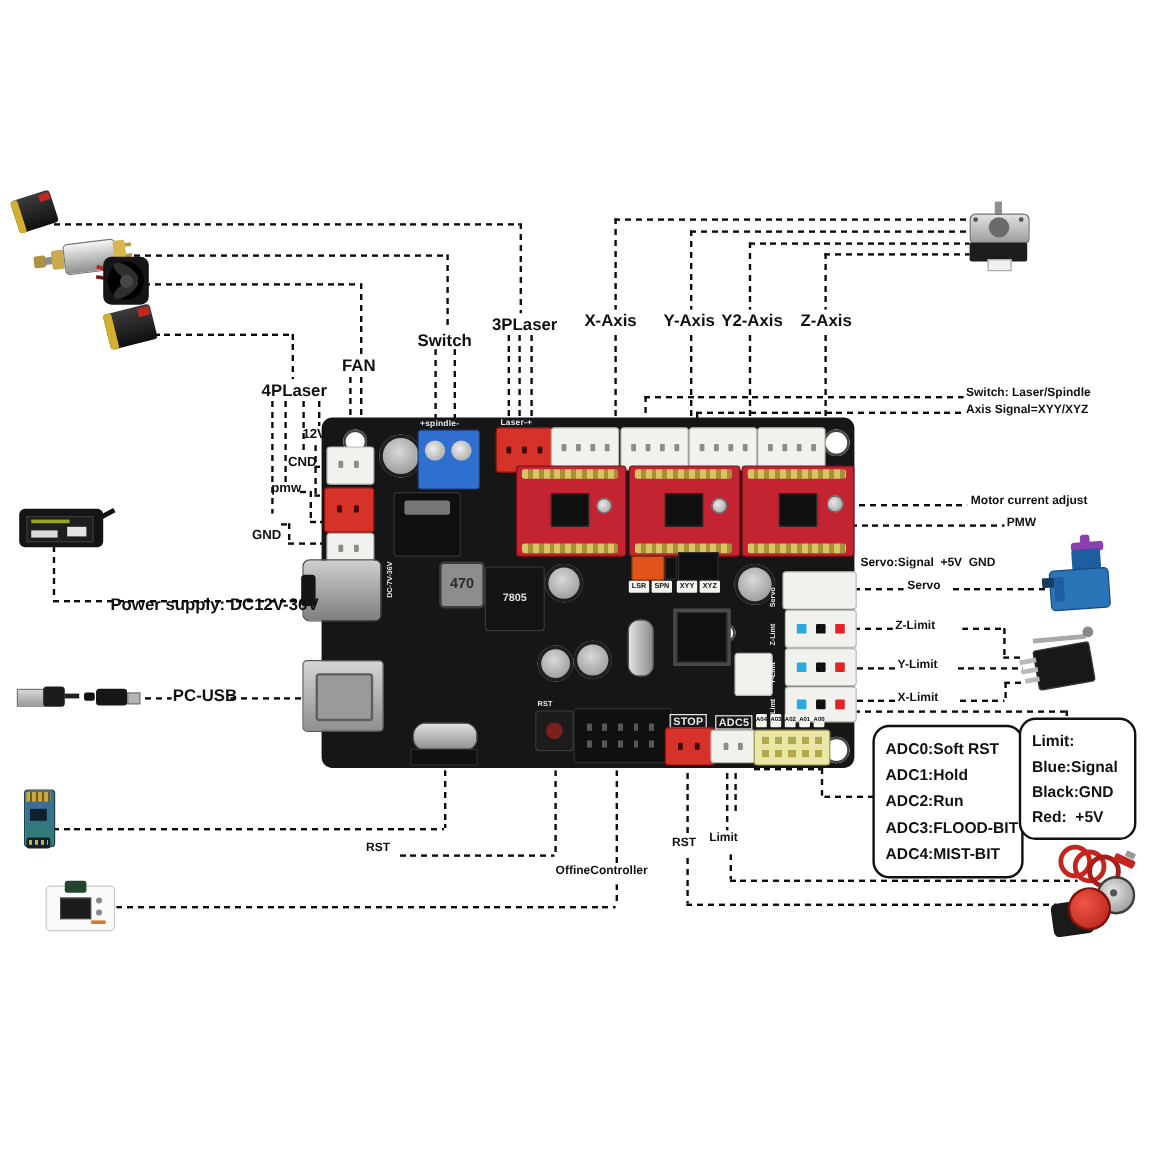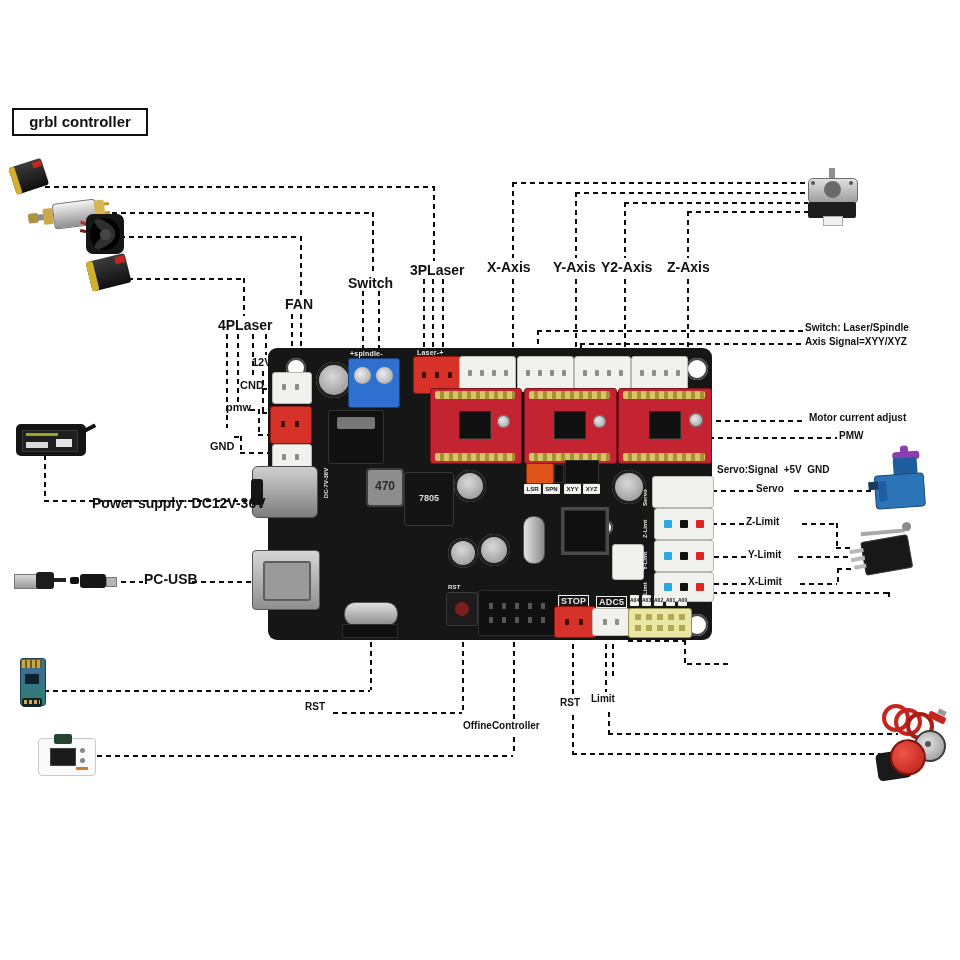--- a/index.html
+++ b/index.html
@@ -387,21 +387,20 @@
     <span class="d" style="left:62px;top:12px;width:8px;height:5px;background:#999;transform:rotate(25deg)"></span>
     <span class="d" style="left:38px;top:32px;width:28px;height:28px;border-radius:50%;background:radial-gradient(circle at 40% 40%,#e8e8e8,#8a8a8a);border:2px solid #3c3c3c"></span>
     <span class="d" style="left:49px;top:43px;width:6px;height:6px;border-radius:50%;background:#555"></span>
     </div>
 
   <div class="d" style="left:874px;top:736px;width:58px;height:46px;transform:rotate(-8deg)">
     <span class="d" style="left:2px;top:14px;width:34px;height:28px;background:#1a1a1a;border-radius:5px"></span>
     <span class="d" style="left:16px;top:4px;width:32px;height:32px;border-radius:50%;background:radial-gradient(circle at 38% 35%,#f05548,#b51e14);border:2px solid #7e120b"></span>
     </div>
 
-  <div class="titlebox">grbl controller</div>
 
   <div class="lbl big" style="left:218px;top:318px">4PLaser</div>
   <div class="lbl big" style="left:285px;top:297px">FAN</div>
   <div class="lbl big" style="left:348px;top:276px">Switch</div>
   <div class="lbl big" style="left:410px;top:263px">3PLaser</div>
   <div class="lbl big" style="left:487px;top:260px">X-Axis</div>
   <div class="lbl big" style="left:553px;top:260px">Y-Axis</div>
   <div class="lbl big" style="left:601px;top:260px">Y2-Axis</div>
   <div class="lbl big" style="left:667px;top:260px">Z-Axis</div>
 
@@ -420,15 +419,28 @@
   <div class="lbl" style="left:805px;top:322px">Switch: Laser/Spindle</div>
   <div class="lbl" style="left:805px;top:336px">Axis Signal=XYY/XYZ</div>
   <div class="lbl" style="left:809px;top:412px">Motor current adjust</div>
   <div class="lbl" style="left:839px;top:430px">PMW</div>
   <div class="lbl" style="left:717px;top:464px">Servo:Signal  +5V  GND</div>
   <div class="lbl" style="left:756px;top:483px">Servo</div>
   <div class="lbl" style="left:746px;top:516px">Z-Limit</div>
   <div class="lbl" style="left:748px;top:549px">Y-Limit</div>
   <div class="lbl" style="left:748px;top:576px">X-Limit</div>
 
-
+  <div class="obox" style="left:727px;top:604px;width:104px;line-height:22px">
+    <div>ADC0:Soft RST</div>
+    <div>ADC1:Hold</div>
+    <div>ADC2:Run</div>
+    <div>ADC3:FLOOD-BIT</div>
+    <div>ADC4:MIST-BIT</div>
+  </div>
+
+  <div class="obox" style="left:849px;top:598px;width:76px;line-height:21px">
+    <div>Limit:</div>
+    <div>Blue:Signal</div>
+    <div>Black:GND</div>
+    <div>Red:  +5V</div>
+  </div>
 
 </div>
 
 </body></html>

